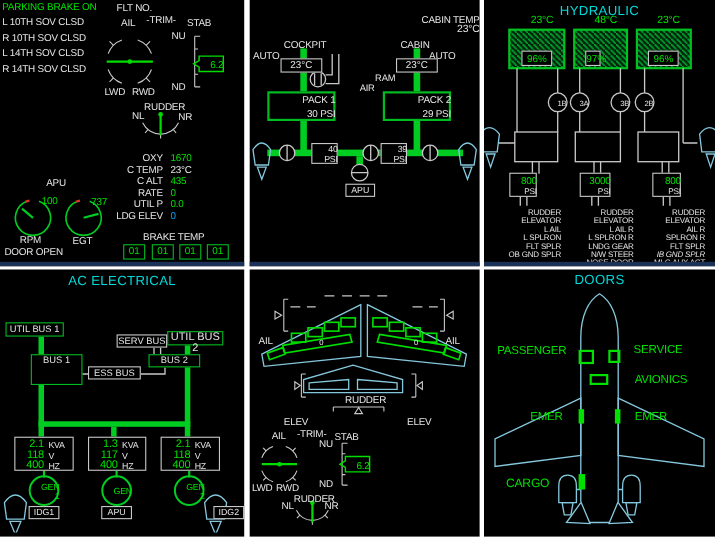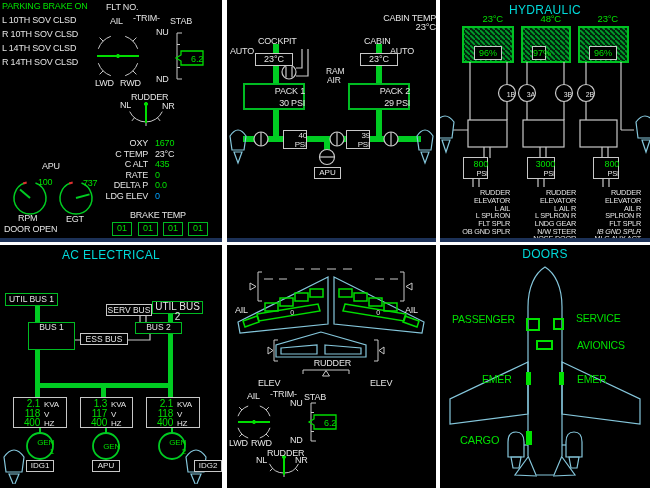--- a/index.html
+++ b/index.html
@@ -76,21 +76,21 @@
     <div class="t" style="left:162px;top:101px;">NR</div>
 
     <div class="t lbl" style="top:138px;">OXY</div>
     <div class="t val g" style="top:138px;">1670</div>
     <div class="t lbl" style="top:149px;">C TEMP</div>
     <div class="t val" style="top:149px;">23°C</div>
     <div class="t lbl" style="top:159px;">C ALT</div>
     <div class="t val g" style="top:159px;">435</div>
     <div class="t lbl" style="top:170px;">RATE</div>
     <div class="t val g" style="top:170px;">0</div>
-    <div class="t lbl" style="top:180px;">DELTA P</div>
+    <div class="t lbl" style="top:180px;">UTIL P</div>
     <div class="t val g" style="top:180px;">0.0</div>
     <div class="t lbl" style="top:191px;">LDG ELEV</div>
     <div class="t val b" style="top:191px;">0</div>
 
     <div class="t" style="left:42px;top:161px;">APU</div>
     <div class="t g" style="left:38px;top:177px;">100</div>
     <div class="t g" style="left:83px;top:178px;">737</div>
     <div class="t" style="left:18px;top:213px;">RPM</div>
     <div class="t" style="left:66px;top:214px;">EGT</div>
 
@@ -133,21 +133,21 @@
       </g>
     </svg>
     <div class="t ctr" style="left:0;top:13px;width:100%;">CABIN TEMP</div>
     <div class="t ctr" style="left:0;top:22px;width:100%;font-size:9.5px;">23°C</div>
     <div class="t" style="left:31px;top:36px;">COCKPIT</div>
     <div class="t" style="left:137px;top:36px;">CABIN</div>
     <div class="t" style="left:3px;top:46px;">AUTO</div>
     <div class="t" style="left:163px;top:46px;">AUTO</div>
     <div class="bx" style="left:28px;top:53px;width:38px;height:13px;font-size:9px;line-height:11px;color:#e4e4e4;">23°C</div>
     <div class="bx" style="left:133px;top:53px;width:38px;height:13px;font-size:9px;line-height:11px;color:#e4e4e4;">23°C</div>
-    <div class="t" style="left:99px;top:66px;font-size:8.5px;">RAM</div>
+    <div class="t" style="left:114px;top:66px;font-size:8.5px;">RAM</div>
     <div class="t" style="left:100px;top:75px;font-size:8.5px;">AIR</div>
     <div class="bx gbx" style="left:16px;top:83px;width:62px;height:27px;"></div>
     <div class="t ctr" style="left:16px;top:86px;width:62px;">PACK 1</div>
     <div class="t ctr" style="left:16px;top:98px;width:62px;">30 PSI</div>
     <div class="bx gbx" style="left:121px;top:83px;width:62px;height:27px;"></div>
     <div class="t ctr" style="left:121px;top:86px;width:62px;">PACK 2</div>
     <div class="t ctr" style="left:121px;top:98px;width:62px;">29 PSI</div>
     <div class="bx" style="left:56px;top:130px;width:24px;height:19px;"></div>
     <div class="t ctr" style="left:56px;top:131px;width:24px;font-size:8px;">40</div>
     <div class="t ctr" style="left:56px;top:139.5px;width:24px;font-size:8px;">PSI</div>

